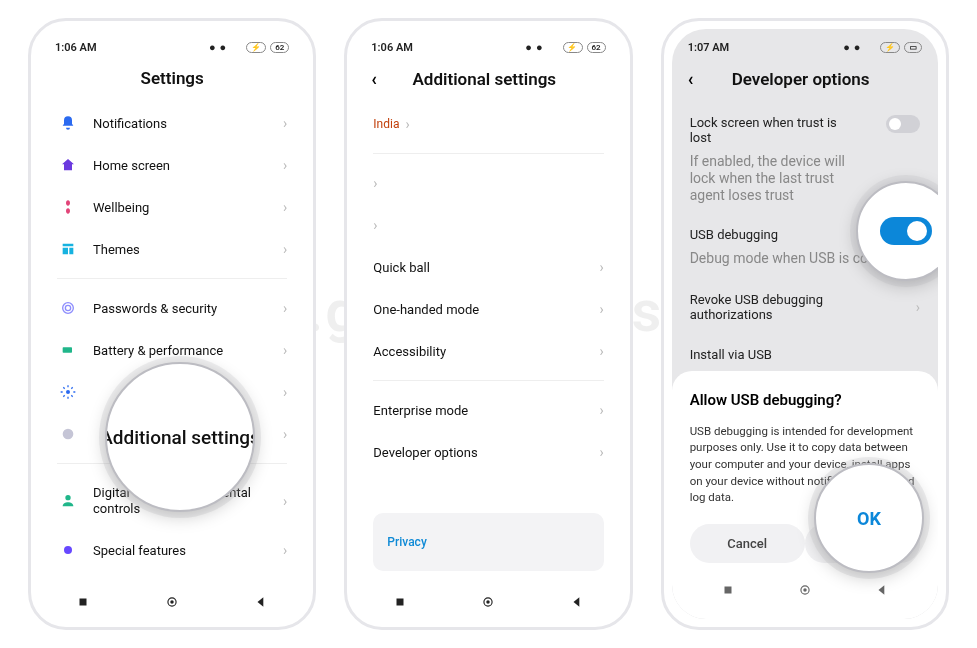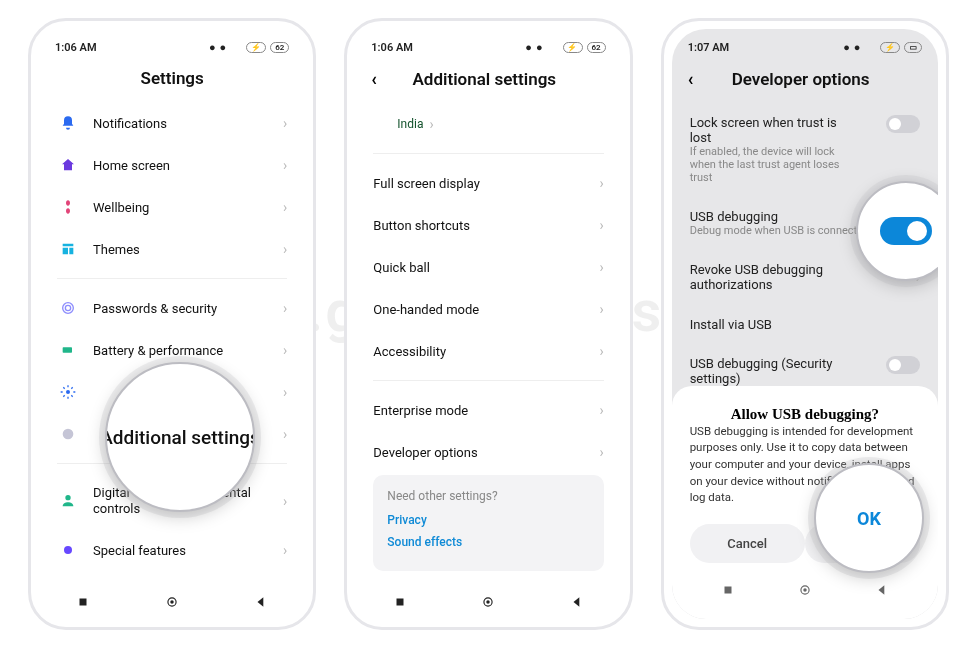--- a/index.html
+++ b/index.html
@@ -73,22 +73,22 @@
     display:flex;
     align-items:center;
     padding: 13px 0;
     font-size:13px;
     color:#111;
   }
   .phone.dimmed .row { color:#222;gap:27px; }
   .row .icon { width:22px; display:flex; align-items:center; justify-content:center; margin-right:14px; }
   .row .icon svg { width:16px; height:16px; }
   .row .label { flex:1; }
-  .row .sub { font-size:11px; color:#888; margin-top:0; line-height:1.2;}
-  .row .value { font-size:12px; color:#14532d; margin-right:6px;margin-left:24px;}
+  .row .sub { font-size:14px; color:#888; margin-top:8px; line-height:1.2;}
+  .row .value { font-size:12px; color:#c2410c; margin-right:6px;}
   .chevron { color:#bbb; font-size:14px; }
   .divider { height:1px; background:#eee; margin: 8px 0; }
   .section-label { font-size:10px; letter-spacing:0.5px; color:#999; padding:14px 0 6px; }
   .footer-card {
     background:#f3f3f5;
     margin: 10px 18px 10px;
     border-radius:10px;
     padding: 14px 14px;
     font-size:12px;
   }
@@ -138,21 +138,21 @@
     background:#fff; top:3px; left:3px;
   }
   .dialog-sheet {
     position:absolute;
     bottom:0; left:0; right:0;
     background:#fff;
     border-radius: 20px 20px 34px 34px;
     padding: 20px 18px 12px;
     z-index:3;
   }
-  .dialog-sheet .d-title { font-size:15px; font-weight:600; text-align:center; margin-bottom:0;font-family:Liberation Serif, serif;}
+  .dialog-sheet .d-title { font-size:15px; font-weight:600; margin-bottom:14px;}
   .dialog-sheet .d-body { font-size:11.5px; color:#333; line-height:1.45; margin-bottom:18px;}
   .dialog-sheet .d-btns { display:flex; margin-bottom:6px;}
   .dialog-sheet .d-btn {
     flex:1; text-align:center; background:#f1f1f3; border-radius:24px;
     padding:12px 0; font-size:13px; font-weight:500; color:#444;
   }
   .dialog-sheet .d-btn.primary { color:#0c87d9; font-weight:600; }
   .row.two-line { align-items:flex-start; padding:12px 0;}
   .row.two-line .label { display:flex; flex-direction:column;}
   .row.two-line .main { font-size:13px; }
@@ -319,25 +319,23 @@
       <div class="title">Additional settings</div>
       <span style="width:14px"></span>
     </div>
     <div class="list">
       <div class="row">
         <div class="value">India</div>
         <div class="chevron">›</div>
       </div>
       <div class="divider"></div>
       <div class="row">
-          <div class="label">Full screen display</div>
-          <div class="chevron">›</div>
-        </div>
-      <div class="row">
-          <div class="label">Button shortcuts</div>
+          <div class="chevron">›</div>
+        </div>
+      <div class="row">
           <div class="chevron">›</div>
         </div>
       <div class="row">
           <div class="label">Quick ball</div>
           <div class="chevron">›</div>
         </div>
       <div class="row">
           <div class="label">One-handed mode</div>
           <div class="chevron">›</div>
         </div>
@@ -349,23 +347,21 @@
       <div class="row">
           <div class="label">Enterprise mode</div>
           <div class="chevron">›</div>
         </div>
       <div class="row">
           <div class="label">Developer options</div>
           <div class="chevron">›</div>
         </div>
     </div>
     <div class="footer-card">
-      <div class="heading">Need other settings?</div>
       <div class="link">Privacy</div>
-      <div class="link">Sound effects</div>
     </div>
     <div class="navbar">
       <svg class="nav-icon" viewBox="0 0 24 24">
           <rect x="6" y="6" width="12" height="12"></rect>
         </svg>
       <svg class="nav-icon" viewBox="0 0 24 24">
           <circle cx="12" cy="12" r="7" fill="none" stroke="#222" stroke-width="2"></circle>
           <circle cx="12" cy="12" r="3"></circle>
         </svg>
       <svg class="nav-icon" viewBox="0 0 24 24">

